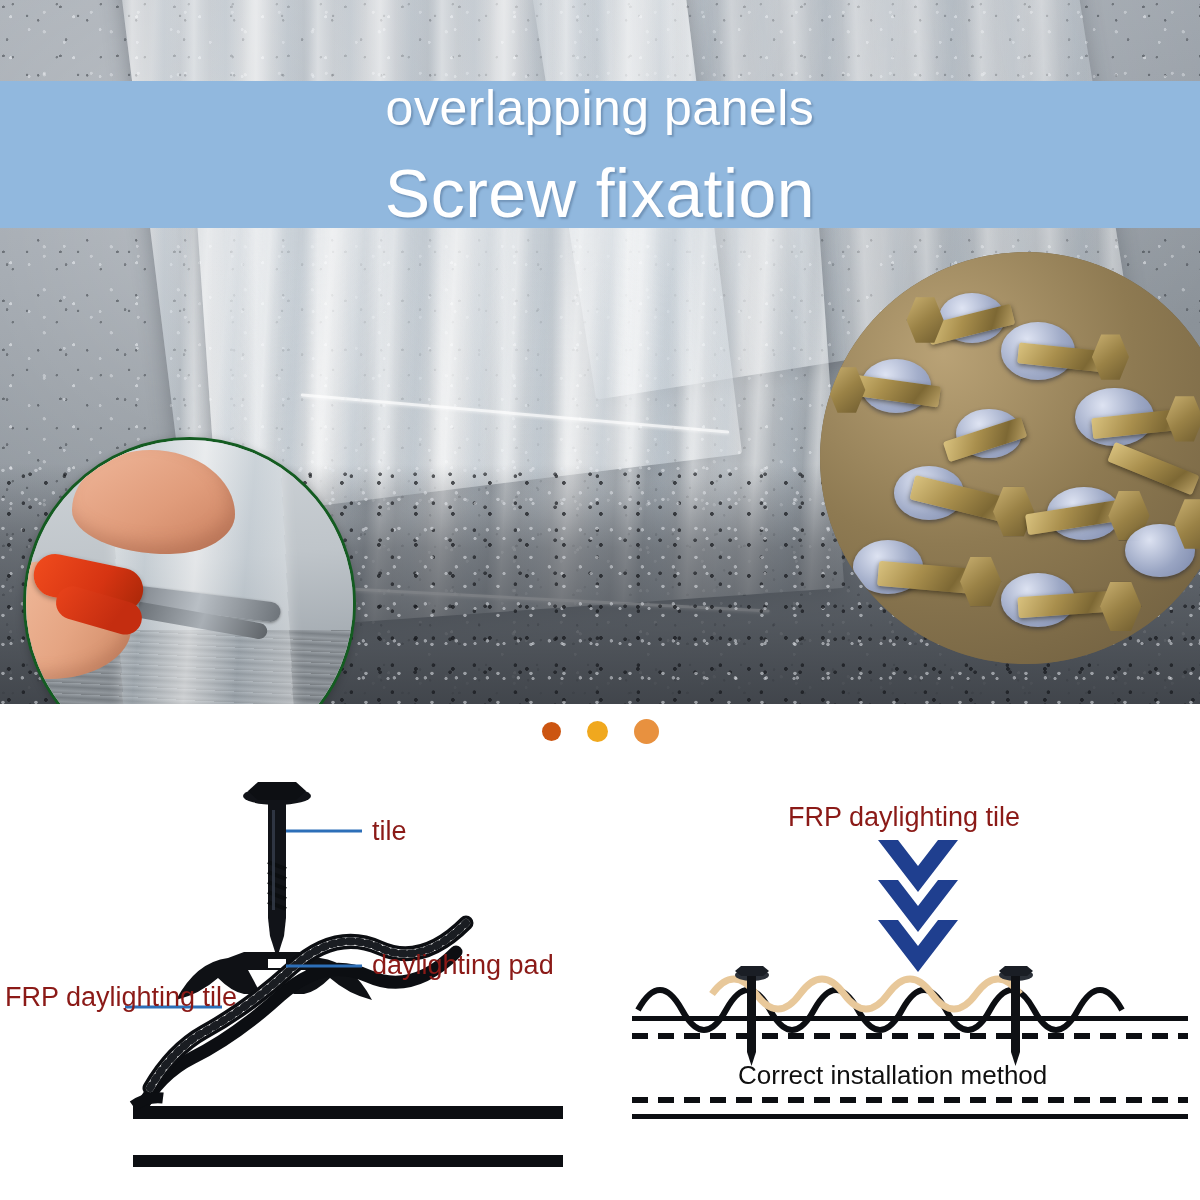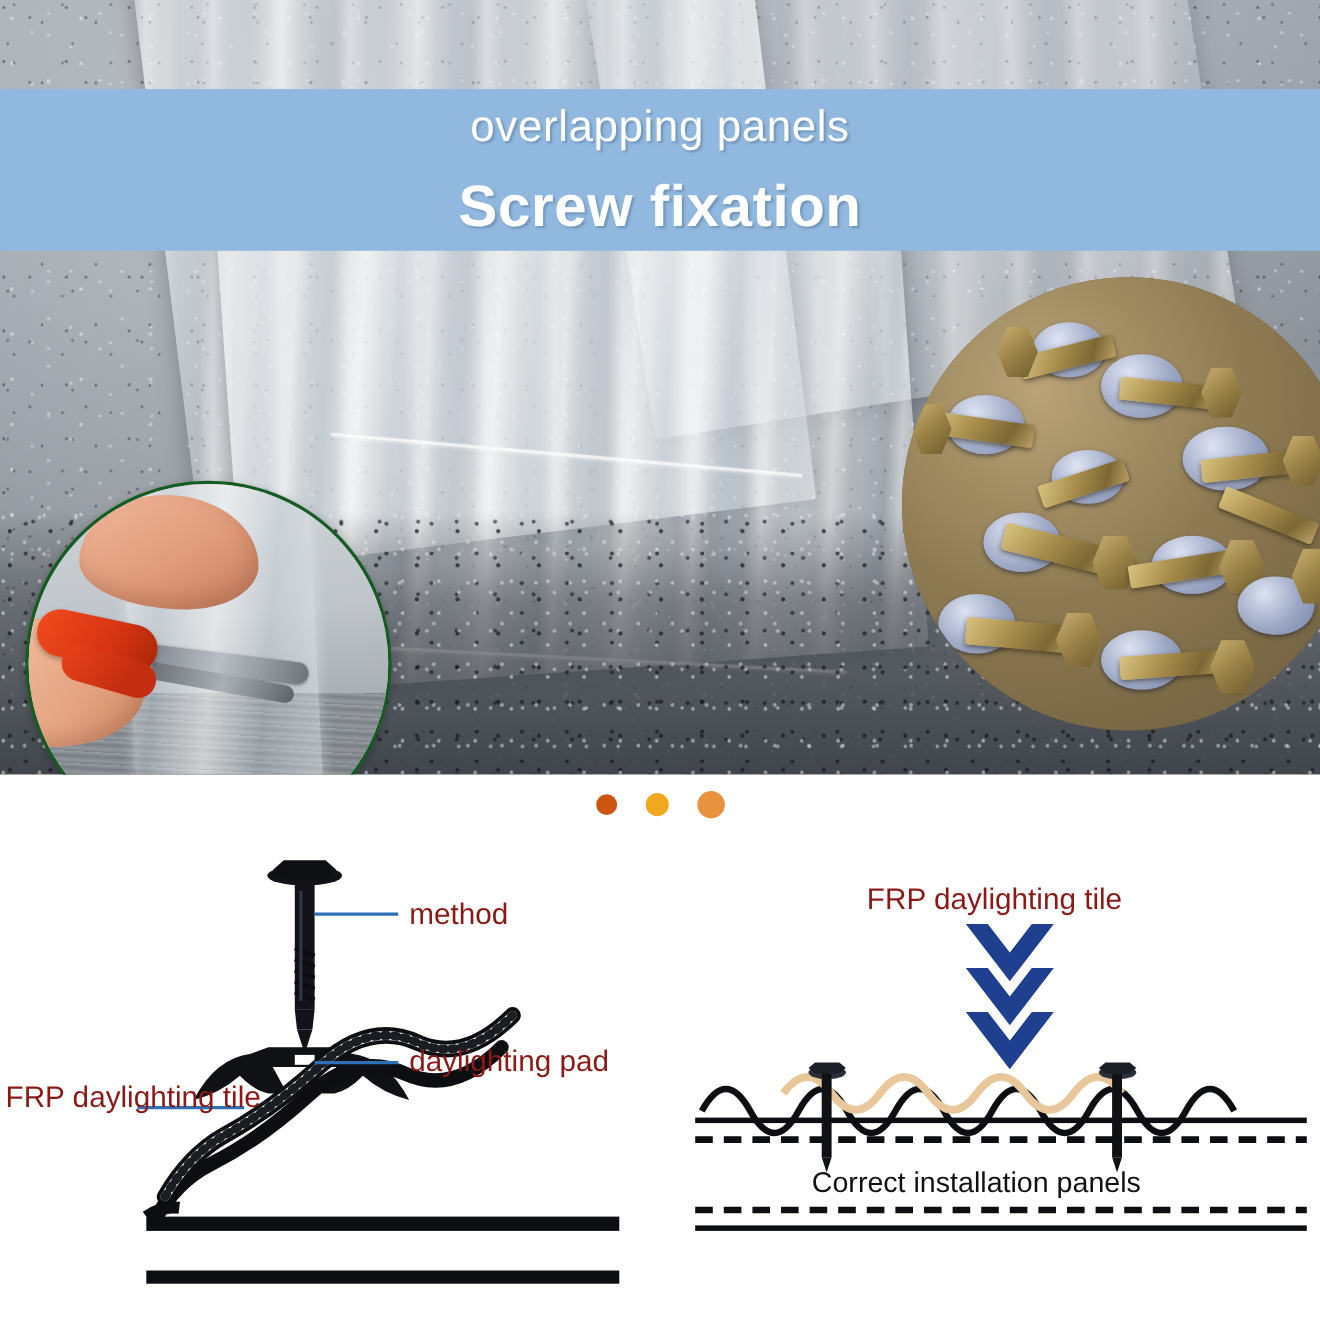--- a/index.html
+++ b/index.html
@@ -153,22 +153,22 @@
     z-index: 6;
   }
   .banner-line {
     color: #ffffff;
     font-family: "Liberation Sans", sans-serif;
     font-weight: 400;
     letter-spacing: 0.5px;
     text-shadow: 2px 2px 2px rgba(90,120,155,0.55);
     line-height: 1.0;
   }
-  .banner-line-1 { font-size: 40px; margin-bottom: 26px; }
-  .banner-line-2 { font-size: 53px; font-weight: bold; }
+  .banner-line-1 { font-size: 50px; margin-bottom: 26px; }
+  .banner-line-2 { font-size: 68px; }
 
   
   .cut-circle {
     position: absolute;
     left: 23px;
     top: 437px;
     width: 327px;
     height: 327px;
     border-radius: 50%;
     border: 3px solid #145c21;
@@ -493,21 +493,21 @@
           <path d="M133 336 q14 -10 30 -8" fill="none" stroke="#0c0e12" stroke-width="11"></path>
         </g>
 
         <rect x="133" y="385" width="430" height="12" fill="#0c0e12"></rect>
 
         <line x1="286" y1="61" x2="362" y2="61" stroke="#2d6fb8" stroke-width="3"></line>
         <line x1="286" y1="196" x2="362" y2="196" stroke="#2d6fb8" stroke-width="3"></line>
         <line x1="125" y1="237" x2="222" y2="237" stroke="#2d6fb8" stroke-width="3"></line>
       </svg>
 
-      <div class="label-red" style="left:372px; top:46px;">method</div>
+      <div class="label-red" style="left:372px; top:46px;">tile</div>
       <div class="label-red" style="left:372px; top:180px;">daylighting pad</div>
       <div class="label-red" style="left:5px; top:212px;">FRP daylighting tile</div>
     </div>
 
     <div class="diagram-right">
 
       <div class="label-red" style="left:168px; top:32px;">FRP daylighting tile</div>
 
       <svg width="580" height="430" viewBox="0 0 580 430">
 
@@ -555,17 +555,17 @@
         </g>
 
         <g>
           <ellipse cx="396" cy="205" rx="17" ry="6" fill="#2b3038"></ellipse>
           <path d="M385 196 h22 l6 5 -6 5 h-22 l-6 -5 z" fill="#1a1e25"></path>
           <rect x="391" y="206" width="9" height="76" fill="#0f1115"></rect>
           <path d="M391 282 h9 l-4.5 14 z" fill="#0f1115"></path>
         </g>
       </svg>
 
-      <div class="label-black" style="left:118px; top:290px;">Correct installation panels</div>
+      <div class="label-black" style="left:118px; top:290px;">Correct installation method</div>
     </div>
   </div>
 
 </div>
 
 </body></html>

